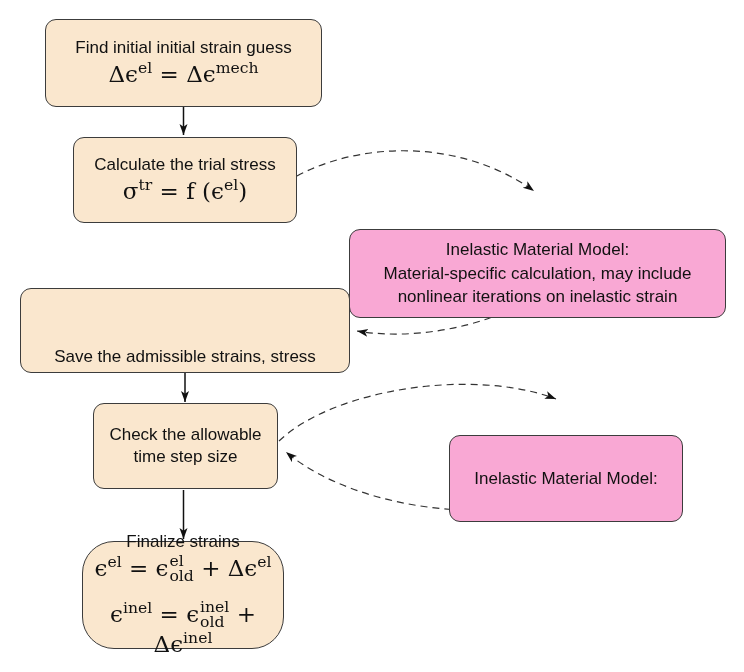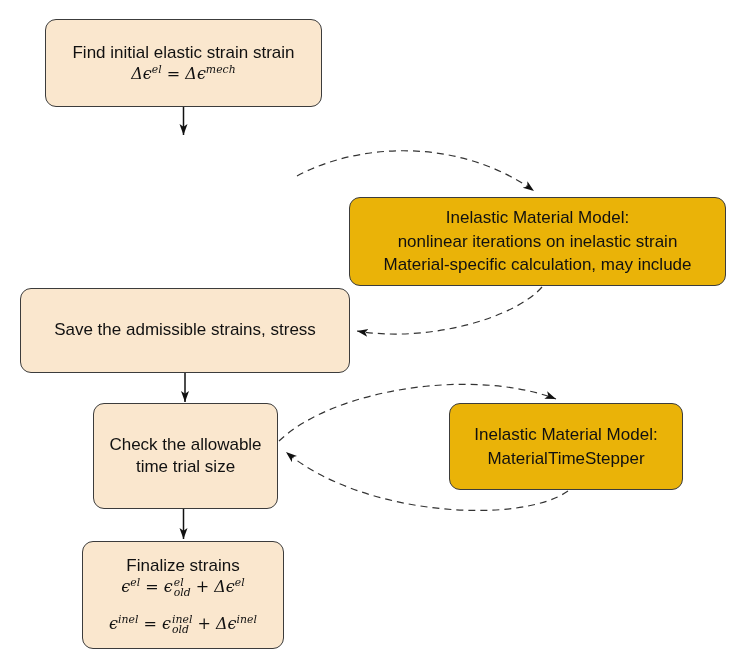--- a/index.html
+++ b/index.html
@@ -20,25 +20,24 @@
     display:flex;
     flex-direction:column;
     align-items:center;
     justify-content:center;
     text-align:center;
     font-size:17px;
     line-height:1.32;
     padding:4px 8px;
   }
   .cream{background:#fae7ce;}
-  .blue{background:#eab308;}
+  .blue{background:#f9a8d4;margin-top:32px;}
   .math{
     font-family:"DejaVu Serif","Liberation Serif",serif;
-    font-style:italic;
-    font-size:16px;
+    font-size:23px;
     line-height:1.25;
   }
   .math sup{
     font-size:0.68em;
     vertical-align:0.55em;
     line-height:0;
   }
   .supsub{
     display:inline-flex;
     flex-direction:column;
@@ -67,48 +66,53 @@
     <path d="M185,373 L185,402" stroke="#111111" stroke-width="1.5" fill="none" marker-end="url(#mhead)"></path>
     <path d="M183.5,490 L183.5,539" stroke="#111111" stroke-width="1.5" fill="none" marker-end="url(#mhead)"></path>
 
     <path d="M297,176 C360,142 460,138 534,191" stroke="#333333" stroke-width="1.2" stroke-dasharray="7 5" fill="none" marker-end="url(#mhead)"></path>
     <path d="M542,287 C515,318 428,343 357,331" stroke="#333333" stroke-width="1.2" stroke-dasharray="7 5" fill="none" marker-end="url(#mhead)"></path>
     <path d="M279,441 C335,388 475,368 556,399" stroke="#333333" stroke-width="1.2" stroke-dasharray="7 5" fill="none" marker-end="url(#mhead)"></path>
     <path d="M568,491 C520,525 362,516 286,452" stroke="#333333" stroke-width="1.2" stroke-dasharray="7 5" fill="none" marker-end="url(#mhead)"></path>
   </svg>
 
   <div class="node cream" style="left:45px;top:19px;width:277px;height:88px;">
-    <div>Find initial elastic strain strain</div>
+    <div>Find initial initial strain guess</div>
     <div class="math">
       <span>Δϵ</span><sup>el</sup><span> = Δϵ</span><sup>mech</sup><span></span>
     </div>
   </div>
 
+  <div class="node cream" style="left:73px;top:137px;width:224px;height:86px;">
+    <div>Calculate the trial stress</div>
+    <div class="math">
+      <span>σ</span><sup>tr</sup><span> = f (ϵ</span><sup>el</sup><span>)</span>
+    </div>
+  </div>
 
   <div class="node blue" style="left:349px;top:197px;width:377px;height:89px;">
     <div class="mm-line">Inelastic Material Model:</div>
+    <div class="mm-line">Material-specific calculation, may include</div>
     <div class="mm-line">nonlinear iterations on inelastic strain</div>
-    <div class="mm-line">Material-specific calculation, may include</div>
   </div>
 
-  <div class="node cream" style="left:20px;top:288px;width:330px;height:85px;">
+  <div class="node cream" style="left:20px;top:288px;width:330px;height:85px;justify-content:flex-end;">
     <div>Save the admissible strains, stress</div>
   </div>
 
-  <div class="node cream" style="left:93px;top:403px;width:185px;height:106px;">
+  <div class="node cream" style="left:93px;top:403px;width:185px;height:86px;">
     <div>Check the allowable</div>
-    <div>time trial size</div>
+    <div>time step size</div>
   </div>
 
   <div class="node blue" style="left:449px;top:403px;width:234px;height:87px;">
     <div class="mm-line">Inelastic Material Model:</div>
-    <div class="mm-line">MaterialTimeStepper</div>
   </div>
 
-  <div class="node cream" style="left:82px;top:541px;width:202px;height:108px;">
+  <div class="node cream" style="left:82px;top:541px;width:202px;height:108px;border-radius:32px;">
     <div>Finalize strains</div>
     <div class="math">
       <span>ϵ</span><sup>el</sup><span> = ϵ</span><span class="supsub">
           <span class="ss-sup">el</span>
           <span class="ss-sub">old</span>
         </span><span> + Δϵ</span><sup>el</sup>
     </div>
     <div class="math eq2">
       <span>ϵ</span><sup>inel</sup><span> = ϵ</span><span class="supsub">
           <span class="ss-sup">inel</span>

